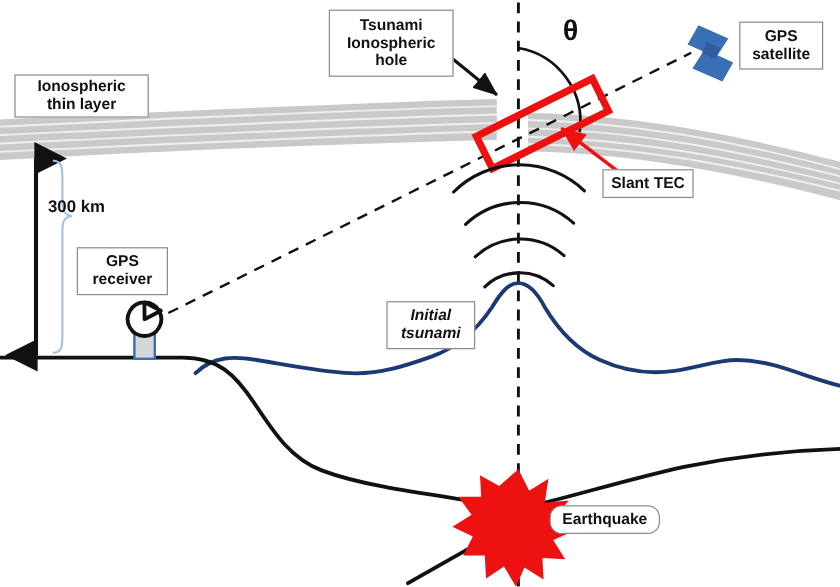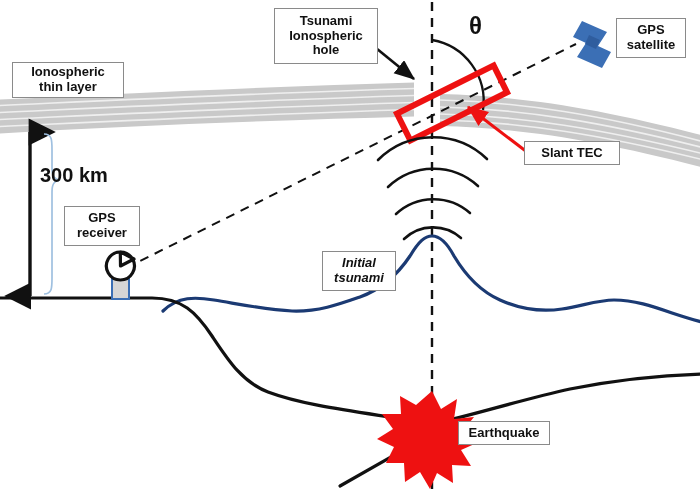--- a/index.html
+++ b/index.html
@@ -41,21 +41,21 @@
     align-items: center;
     justify-content: center;
   }
   .plain-text {
     position: absolute;
     color: #111111;
     font-family: "Liberation Sans", sans-serif;
     font-weight: 700;
   }
   #dist-text {
-    font-size: 20px;
+    font-size: 14px;
   }
   #theta-text {
     font-size: 24px;
   }
 </style>
 </head>
 <body>
 
 <div id="figure-root">
 
@@ -173,27 +173,27 @@
   <div class="label-box" id="lbl-ionospheric-layer" style="left:12px; top:62px; width:112px; height:36px;">Ionospheric
 thin layer</div>
 
   <div class="label-box" id="lbl-tsunami-hole" style="left:274px; top:8px; width:104px; height:56px;">Tsunami
 Ionospheric
 hole</div>
 
   <div class="label-box" id="lbl-gps-satellite" style="left:616px; top:18px; width:70px; height:40px;">GPS
 satellite</div>
 
-  <div class="label-box" id="lbl-slant-tec" style="left:524px; top:141px; width:96px; height:24px;">Slant TEC</div>
+  <div class="label-box" id="lbl-slant-tec" style="left:502px; top:141px; width:76px; height:24px;">Slant TEC</div>
 
   <div class="label-box" id="lbl-gps-receiver" style="left:64px; top:206px; width:76px; height:40px;">GPS
 receiver</div>
 
   <div class="label-box" id="lbl-initial-tsunami" style="left:322px; top:251px; width:74px; height:40px;font-style:italic;">Initial
 tsunami</div>
 
-  <div class="label-box" id="lbl-earthquake" style="left:458px; top:421px; width:92px; height:24px;">Earthquake</div>
+  <div class="label-box" id="lbl-earthquake" style="left:458px; top:421px; width:92px; height:24px;border-radius:10px;">Earthquake</div>
 
   <div class="plain-text" id="dist-text" style="left:40px; top:164px;">300 km</div>
 
   <div class="plain-text" id="theta-text" style="left:469px; top:12px;">θ</div>
 
 </div>
 
 </body></html>

